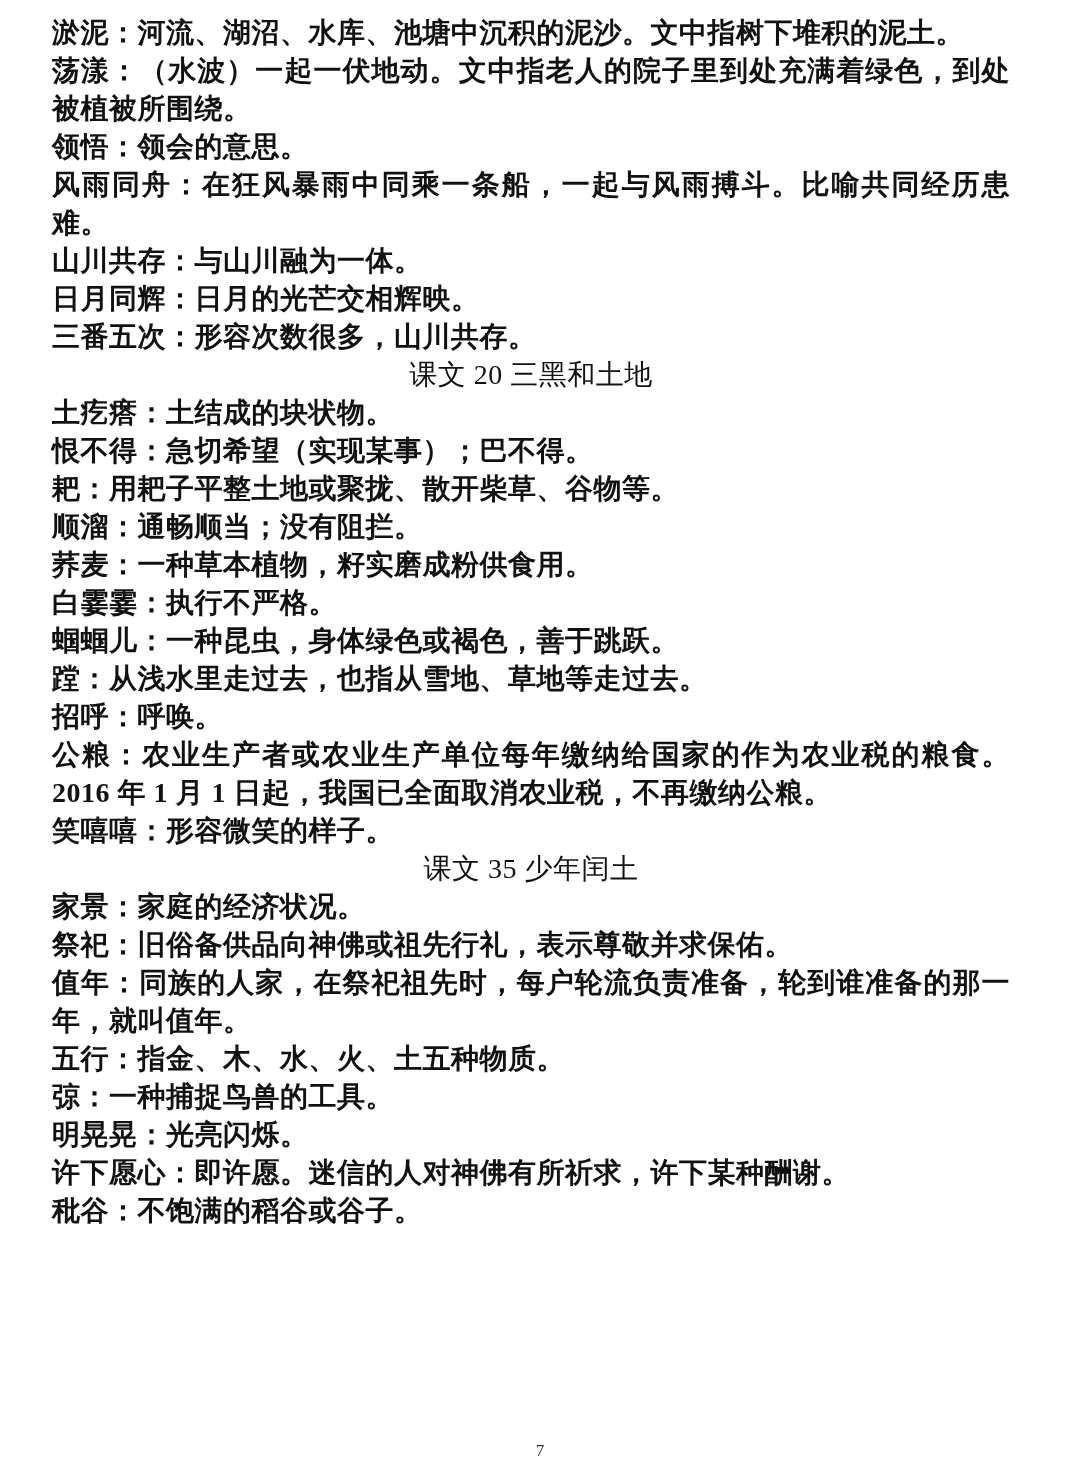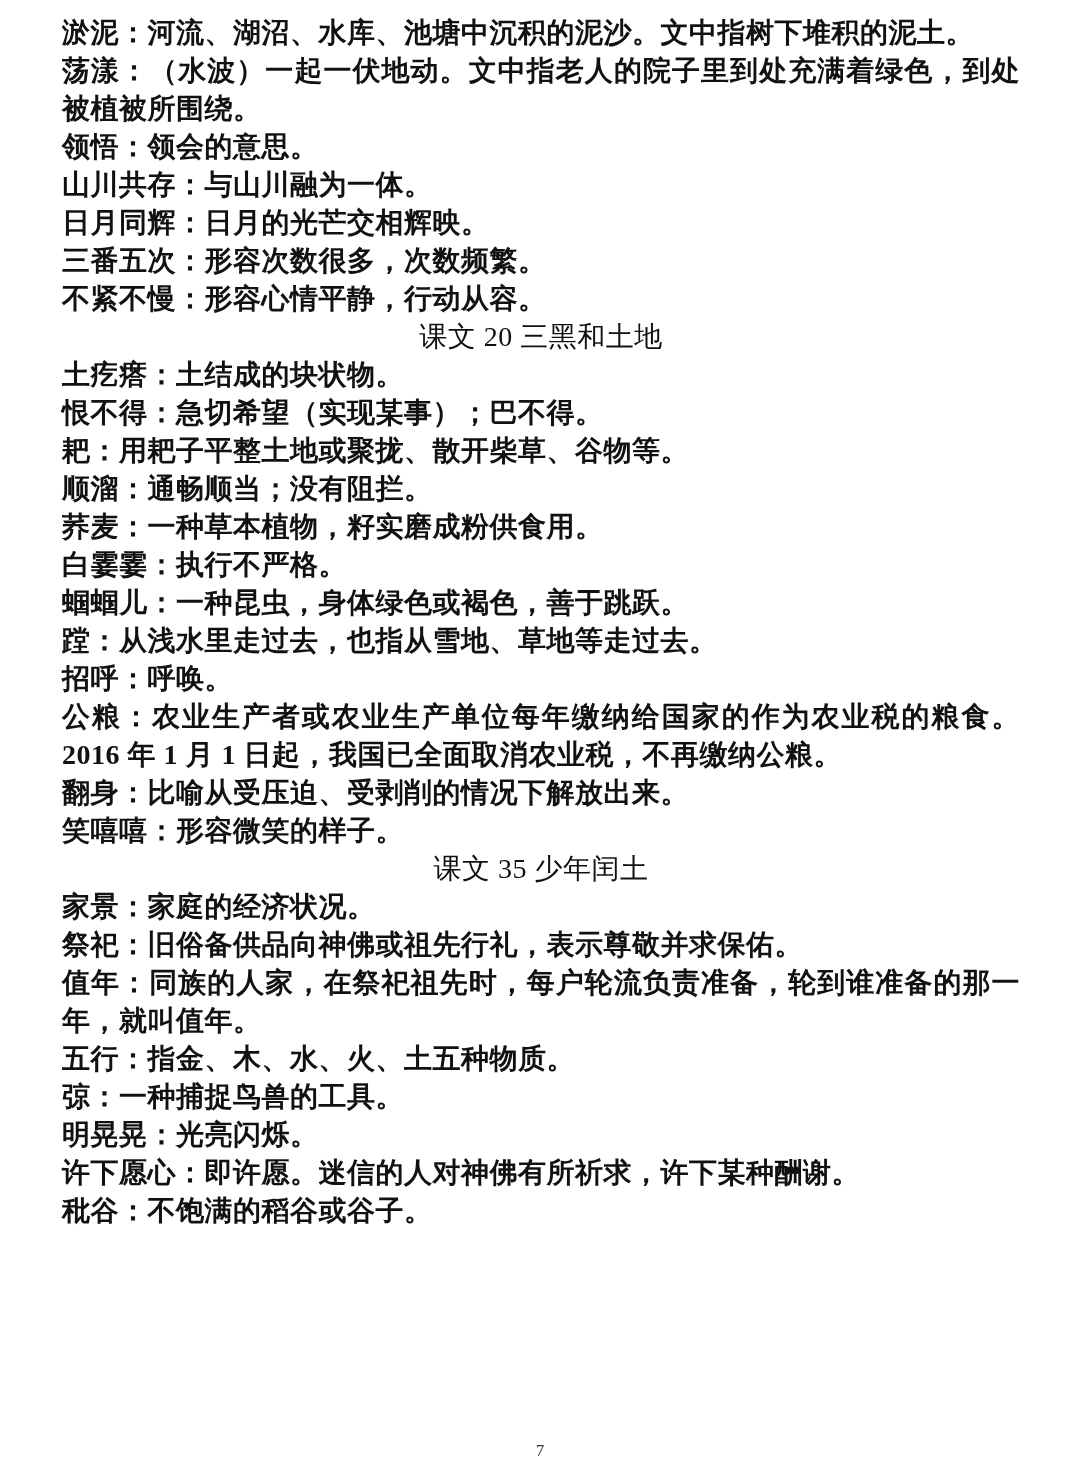--- a/index.html
+++ b/index.html
@@ -12,21 +12,21 @@
     width: 1080px;
     height: 1475px;
     background: #ffffff;
     overflow: hidden;
     font-family: "Liberation Serif", "DejaVu Serif", serif;
     color: #111111;
   }
   .doc-body {
     position: absolute;
     top: 14px;
-    left: 62px;
+    left: 52px;
     width: 958px;
     font-size: 28px;
     font-weight: bold;
     line-height: 38px;
     letter-spacing: 0.5px;
   }
   .doc-body p {
     margin: 0;
     padding: 0;
     text-align: justify;
@@ -47,36 +47,35 @@
   }
 </style>
 </head>
 <body>
 
 <div class="page">
   <div class="doc-body">
       <p class="entry"><span>淤泥</span><span>：</span><span>河流、湖沼、水库、池塘中沉积的泥沙。文中指树下堆积的泥土。</span></p>
       <p class="entry"><span>荡漾</span><span>：</span><span>（水波）一起一伏地动。文中指老人的院子里到处充满着绿色，到处被植被所围绕。</span></p>
       <p class="entry"><span>领悟</span><span>：</span><span>领会的意思。</span></p>
+      <p class="entry"><span>风雨同舟</span><span>：</span><span>在狂风暴雨中同乘一条船，一起与风雨搏斗。比喻共同经历患难。</span></p>
       <p class="entry"><span>山川共存</span><span>：</span><span>与山川融为一体。</span></p>
       <p class="entry"><span>日月同辉</span><span>：</span><span>日月的光芒交相辉映。</span></p>
-      <p class="entry"><span>三番五次</span><span>：</span><span>形容次数很多，次数频繁。</span></p>
-      <p class="entry"><span>不紧不慢</span><span>：</span><span>形容心情平静，行动从容。</span></p>
+      <p class="entry"><span>三番五次</span><span>：</span><span>形容次数很多，山川共存。</span></p>
       <p class="heading">课文 20 三黑和土地</p>
       <p class="entry"><span>土疙瘩</span><span>：</span><span>土结成的块状物。</span></p>
       <p class="entry"><span>恨不得</span><span>：</span><span>急切希望（实现某事）；巴不得。</span></p>
       <p class="entry"><span>耙</span><span>：</span><span>用耙子平整土地或聚拢、散开柴草、谷物等。</span></p>
       <p class="entry"><span>顺溜</span><span>：</span><span>通畅顺当；没有阻拦。</span></p>
       <p class="entry"><span>荞麦</span><span>：</span><span>一种草本植物，籽实磨成粉供食用。</span></p>
       <p class="entry"><span>白霎霎</span><span>：</span><span>执行不严格。</span></p>
       <p class="entry"><span>蝈蝈儿</span><span>：</span><span>一种昆虫，身体绿色或褐色，善于跳跃。</span></p>
       <p class="entry"><span>蹚</span><span>：</span><span>从浅水里走过去，也指从雪地、草地等走过去。</span></p>
       <p class="entry"><span>招呼</span><span>：</span><span>呼唤。</span></p>
       <p class="entry"><span>公粮</span><span>：</span><span>农业生产者或农业生产单位每年缴纳给国家的作为农业税的粮食。2016 年 1 月 1 日起，我国已全面取消农业税，不再缴纳公粮。</span></p>
-      <p class="entry"><span>翻身</span><span>：</span><span>比喻从受压迫、受剥削的情况下解放出来。</span></p>
       <p class="entry"><span>笑嘻嘻</span><span>：</span><span>形容微笑的样子。</span></p>
       <p class="heading">课文 35 少年闰土</p>
       <p class="entry"><span>家景</span><span>：</span><span>家庭的经济状况。</span></p>
       <p class="entry"><span>祭祀</span><span>：</span><span>旧俗备供品向神佛或祖先行礼，表示尊敬并求保佑。</span></p>
       <p class="entry"><span>值年</span><span>：</span><span>同族的人家，在祭祀祖先时，每户轮流负责准备，轮到谁准备的那一年，就叫值年。</span></p>
       <p class="entry"><span>五行</span><span>：</span><span>指金、木、水、火、土五种物质。</span></p>
       <p class="entry"><span>弶</span><span>：</span><span>一种捕捉鸟兽的工具。</span></p>
       <p class="entry"><span>明晃晃</span><span>：</span><span>光亮闪烁。</span></p>
       <p class="entry"><span>许下愿心</span><span>：</span><span>即许愿。迷信的人对神佛有所祈求，许下某种酬谢。</span></p>
       <p class="entry"><span>秕谷</span><span>：</span><span>不饱满的稻谷或谷子。</span></p>

